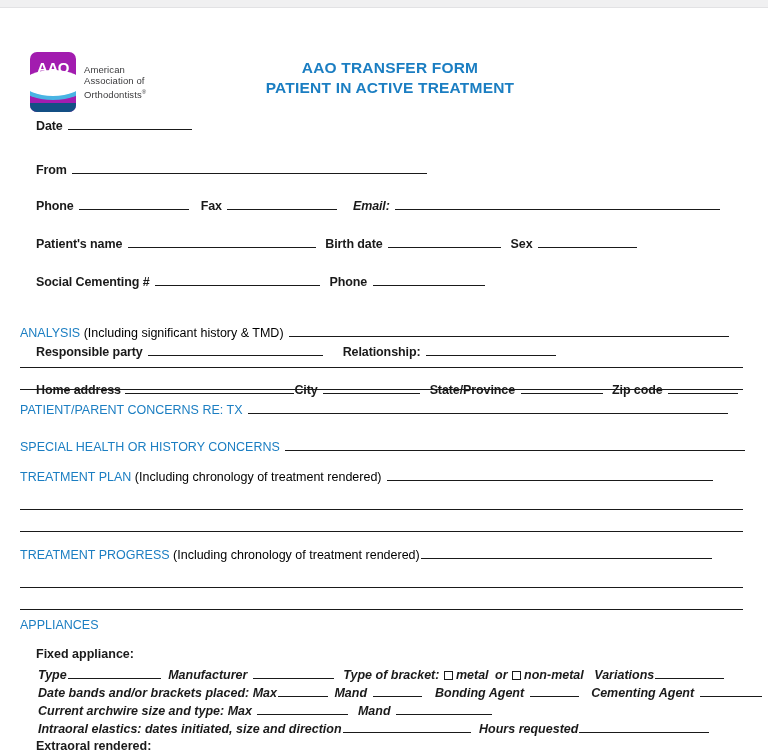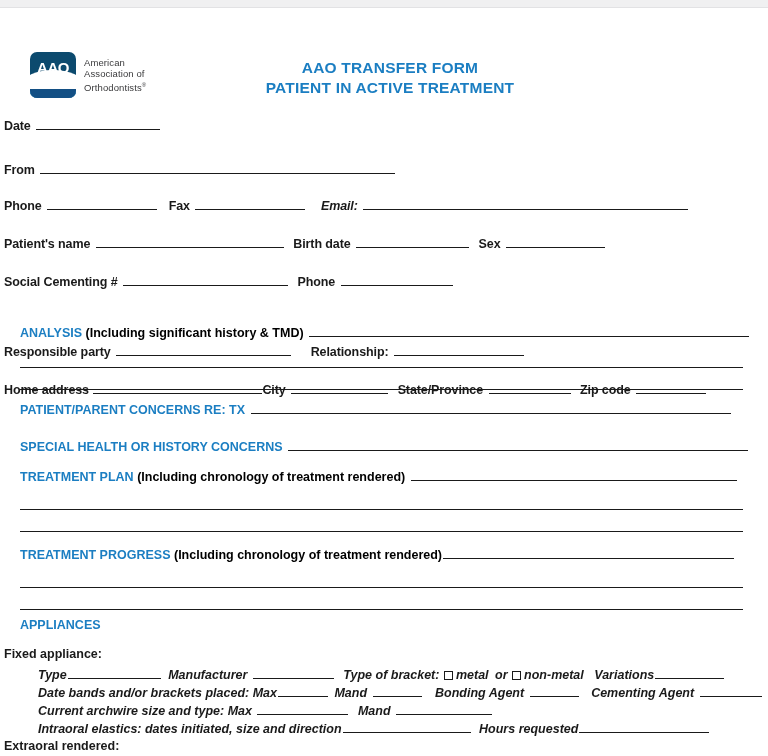--- a/index.html
+++ b/index.html
@@ -32,23 +32,23 @@
     height: 62px;
   }
   .logo-wrap {
     position: absolute;
     left: 30px; top: 6px;
     display: flex;
     align-items: center;
   }
   .logo-mark {
     position: relative;
-    width: 46px; height: 46px;
+    width: 46px; height: 60px;
     border-radius: 7px;
-    background: #0c4a6e;
+    background: #a21caf;
     overflow: hidden;
     flex: none;
   }
   .logo-mark .aao-text {
     position: absolute;
     top: 8px; left: 0; width: 46px;
     text-align: center;
     color: #ffffff;
     font-family: "Liberation Sans", sans-serif;
     font-weight: bold;
@@ -108,21 +108,21 @@
     width: 768px;
   }
   .row {
     position: relative;
     font-family: "Liberation Sans", sans-serif;
     font-size: 12.5px;
     font-weight: bold;
     color: #1a1a1a;
     white-space: nowrap;
     line-height: 16px;
-    padding-left: 4px;
+    padding-left: 36px;
   }
   .lbl { letter-spacing: -0.1px; }
   .blue { color: #1b7ec2; }
   .rule {
     display: inline-block;
     border-bottom: 1.6px solid #1a1a1a;
     height: 10px;
     margin: 0 2px;
     vertical-align: baseline;
   }
@@ -132,21 +132,21 @@
   .fullrule {
     position: relative;
     margin-left: 20px;
     border-bottom: 1.7px solid #1a1a1a;
     height: 0;
   }
 
   .sec-head {
     font-family: "Liberation Sans", sans-serif;
     font-size: 12.5px;
-    font-weight: bold;
+    font-weight: normal;
     white-space: nowrap;
     padding-left: 20px;
     line-height: 16px;
   }
   .indent1 { padding-left: 38px; font-style: italic; }
   .chk {
     display: inline-block;
     width: 9px; height: 9px;
     border: 1.4px solid #1a1a1a;
     vertical-align: -1px;

